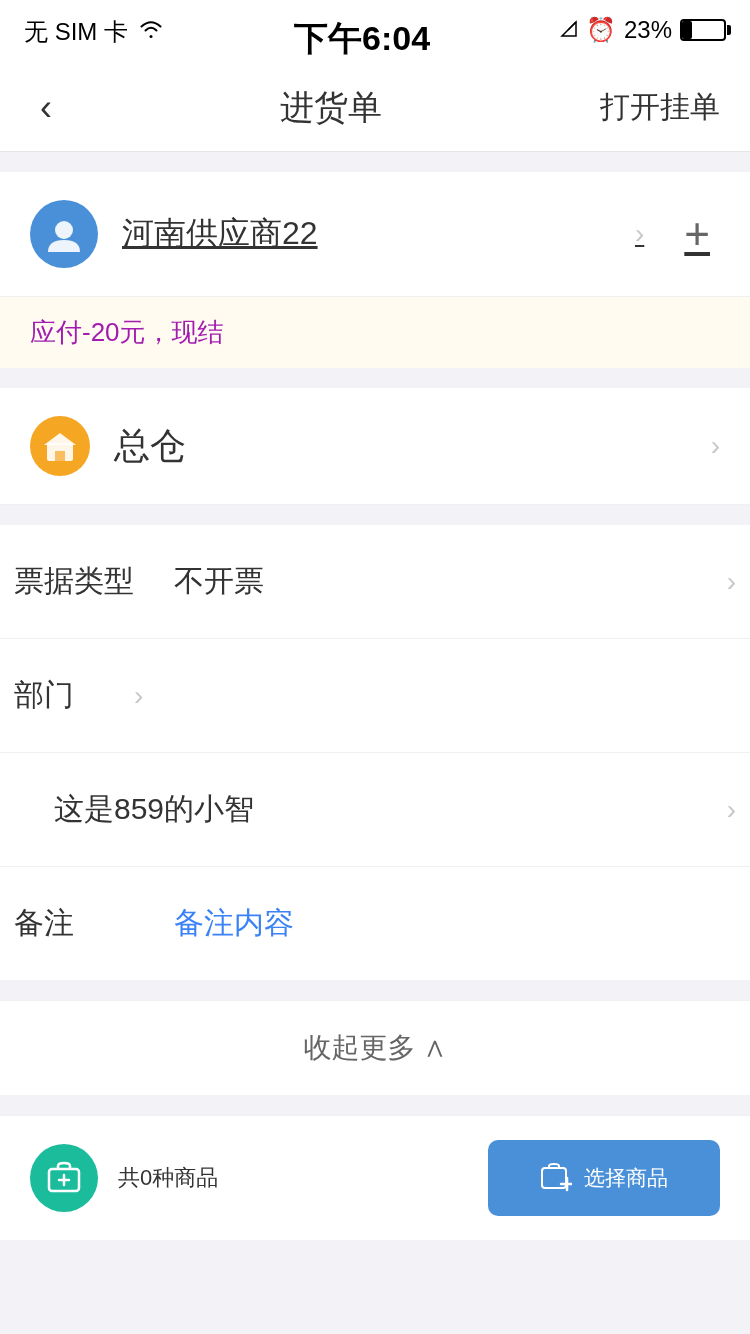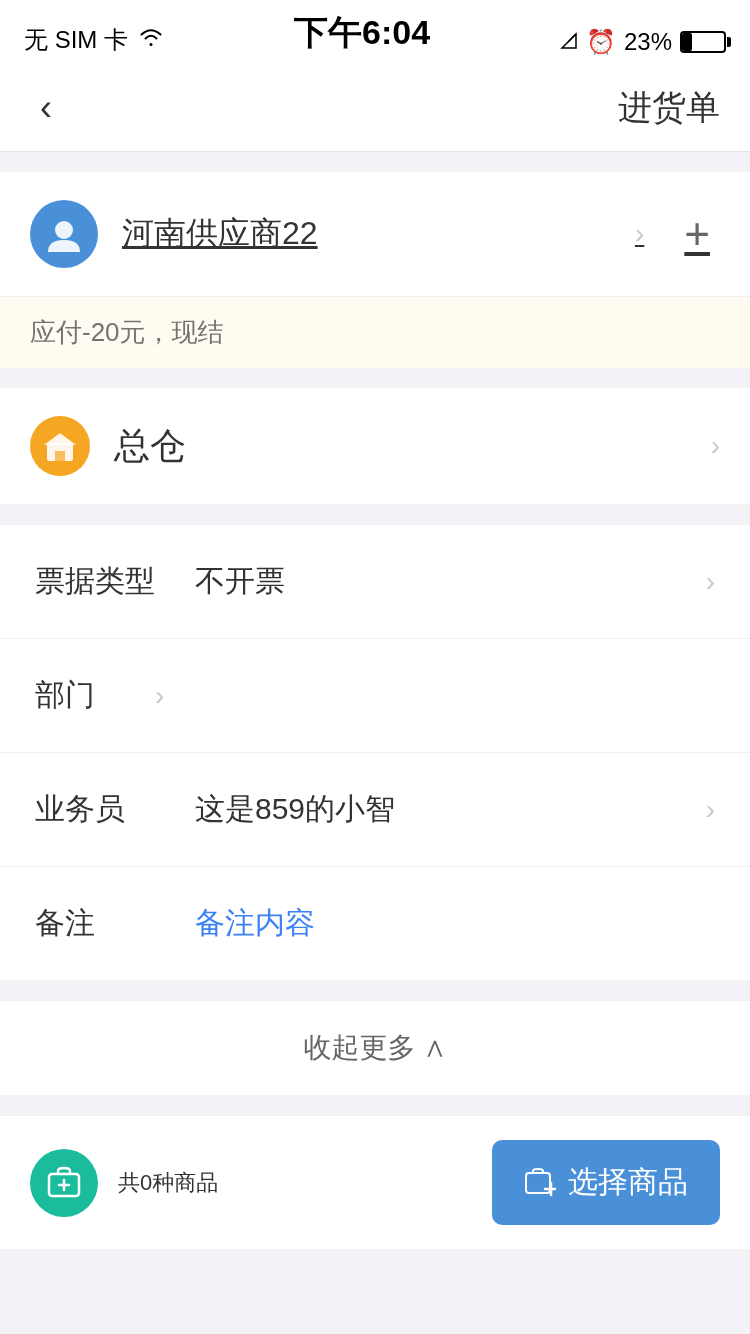--- a/index.html
+++ b/index.html
@@ -13,23 +13,23 @@
       font-size: 28px;
       color: #333;
     }
 
     
     .status-bar {
       width: 750px;
       height: 64px;
       background: #fff;
       display: flex;
-      align-items: flex-end;
+      align-items: flex-start;
       justify-content: space-between;
-      padding: 8px 24px;
+      padding: 16px 24px;
       font-size: 24px;
       color: #000;
       gap: 29px;
     }
     .status-left {
       display: flex;
       align-items: center;
       gap: 10px;
     }
     .status-center {
@@ -147,21 +147,21 @@
       color: #666;
       line-height: 1;
       padding: 0 10px;
     }
 
     
     .notice-banner {
       background: #fffbf0;
       padding: 18px 30px;
       font-size: 26px;
-      color: #737373;
+      color: #a21caf;
     }
 
     
     .warehouse-row {
       display: flex;
       align-items: center;
       padding: 28px 30px;
       background: #fff;
       margin-top: 20px;
       border-bottom: 1px solid #f0f0f0;
@@ -184,21 +184,21 @@
     }
 
     
     .form-section {
       background: #fff;
       margin-top: 20px;
     }
     .form-row {
       display: flex;
       align-items: center;
-      padding: 36px 35px;
+      padding: 36px 14px;
       border-bottom: 1px solid #f0f0f0;
       min-height: 100px;
     }
     .form-row:last-child {
       border-bottom: none;
     }
     .form-label {
       font-size: 30px;
       color: #333;
       width: 120px;
@@ -255,22 +255,22 @@
     .product-count {
       flex: 1;
       font-size: 22px;
       color: #333;
     }
     .select-product-btn {
       background: #4a90d9;
       color: #fff;
       border: none;
       border-radius: 10px;
-      padding: 22px 32px;
-      font-size: 30px;
+      padding: 22px 52px;
+      font-size: 21px;
       display: flex;
       align-items: center;
       gap: 12px;
       cursor: pointer;
     }
 
     
     .wifi-symbol {
       display: inline-block;
       font-size: 22px;
@@ -302,20 +302,21 @@
     <span>23%</span>
     <span class="battery-icon">
       <div class="battery-fill"></div>
     </span>
   </div>
 </div>
 
 <div class="nav-bar">
   <span class="nav-back">‹</span>
   <span class="nav-title">进货单</span>
+  <span class="nav-action">打开挂单</span>
 </div>
 
 <div class="section-divider"></div>
 
 <div class="card-section">
   <div class="supplier-row">
     <div class="supplier-avatar">
       <svg viewBox="0 0 40 40" fill="none" xmlns="http://www.w3.org/2000/svg">
         <circle cx="20" cy="16" r="9" fill="#fff" opacity="0.9"></circle>
         <path d="M4 38 Q4 26 20 26 Q36 26 36 38" fill="#fff" opacity="0.9"></path>
@@ -348,21 +349,20 @@
     <span class="form-value">不开票</span>
     <span class="form-chevron">›</span>
   </div>
 
   <div class="form-row">
     <span class="form-label">部门</span>
     <span class="form-chevron">›</span>
   </div>
 
   <div class="form-row">
-    <span class="form-label">业务员</span>
     <span class="form-value">这是859的小智</span>
     <span class="form-chevron">›</span>
   </div>
 
   <div class="form-row">
     <span class="form-label">备注</span>
     <span class="form-value placeholder">备注内容</span>
   </div>
 </div>
 

